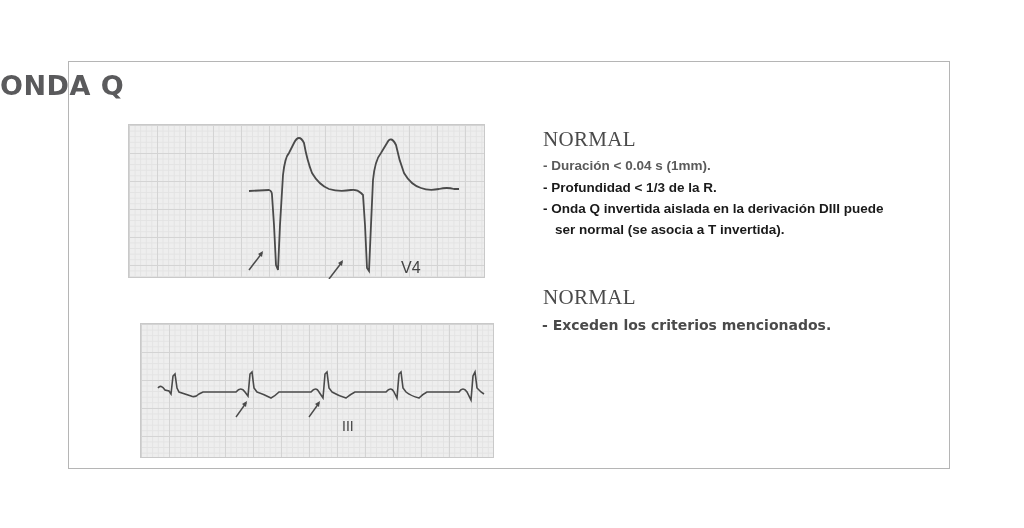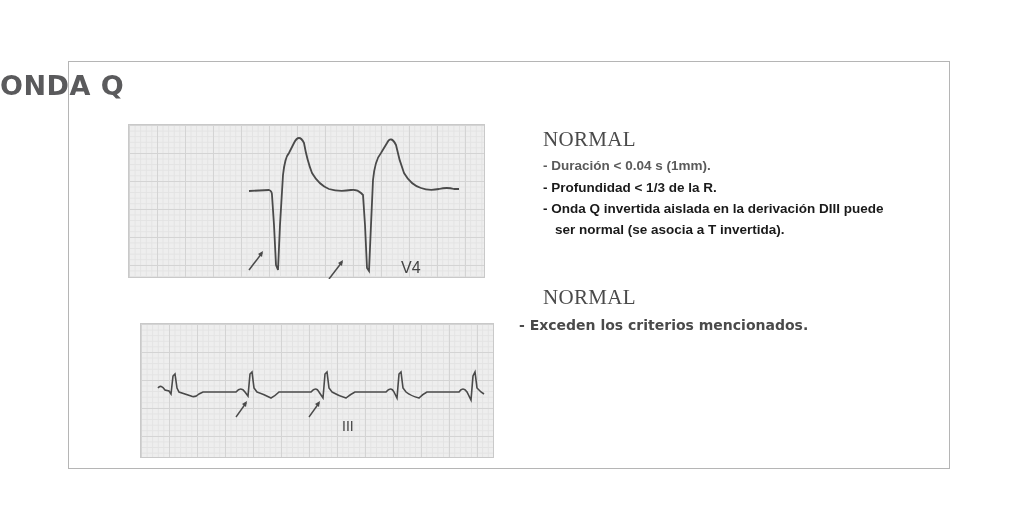--- a/index.html
+++ b/index.html
@@ -14,21 +14,21 @@
       linear-gradient(90deg, #e3e3e3 1px, transparent 1px);
     background-size: 28px 28px, 28px 28px, 5.6px 5.6px, 5.6px 5.6px; }
   .ecg svg { position:absolute; left:0; top:0; }
   .ecg1 { left:128px; top:124px; width:357px; height:154px; }
   .ecg2 { left:140px; top:323px; width:354px; height:135px; }
   .lead-label { position:absolute; font-family:"Liberation Sans", sans-serif; font-size:16px; color:#444; }
   .section-title { position:absolute; left:543px; font-family:Liberation Serif, serif; font-size:21px; color:#4a4a4a; letter-spacing:0.3px; }
   .bullet { position:absolute; left:543px; font-family:Liberation Sans, sans-serif; font-size:13.5px; font-weight:bold; color:#1a1a1a; white-space:nowrap; }
   .bullet.gray { color:#5a5a5a; }
   .bullet.cont { left:555px; }
-  .abnormal-text { position:absolute; left:519px; top:317px; font-family:"DejaVu Sans", sans-serif; font-size:14px; font-weight:bold; color:#4a4a4a; }
+  .abnormal-text { position:absolute; left:542px; top:317px; font-family:"DejaVu Sans", sans-serif; font-size:14px; font-weight:bold; color:#4a4a4a; }
 </style>
 </head>
 <body>
 
 <div class="frame"></div>
 
 <div class="title">ONDA Q</div>
 
 <div class="ecg ecg1">
   <svg width="357" height="154" viewBox="0 0 357 154">

